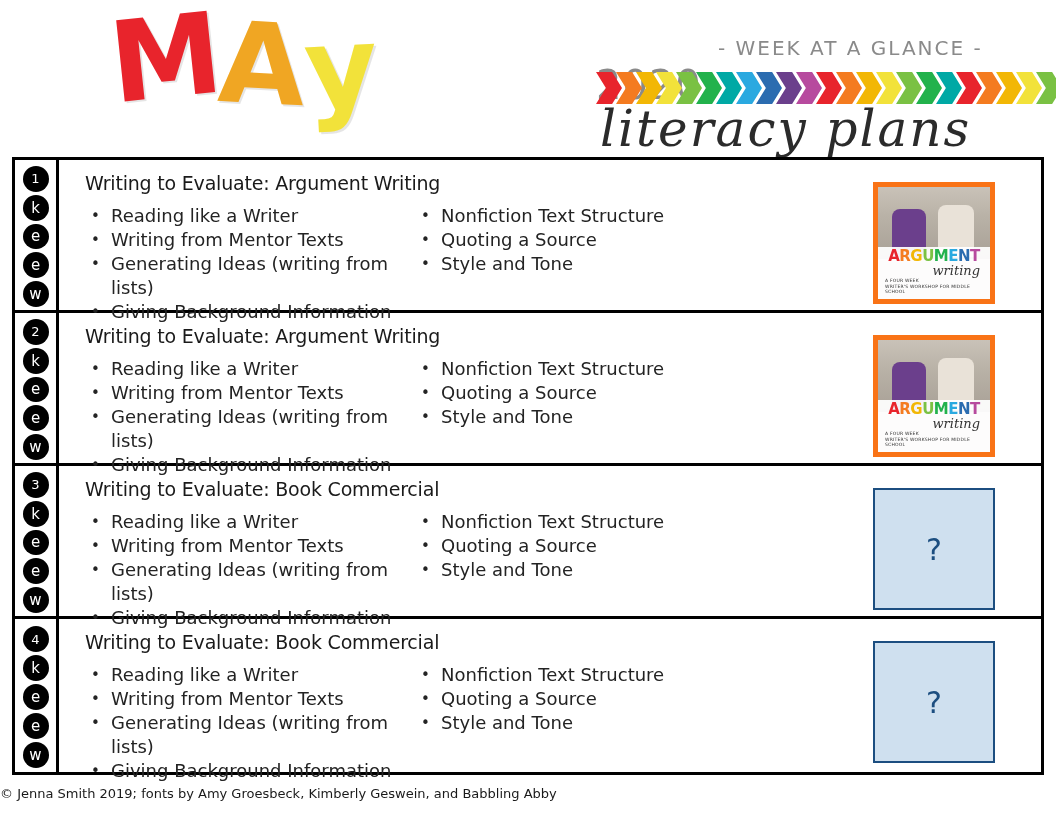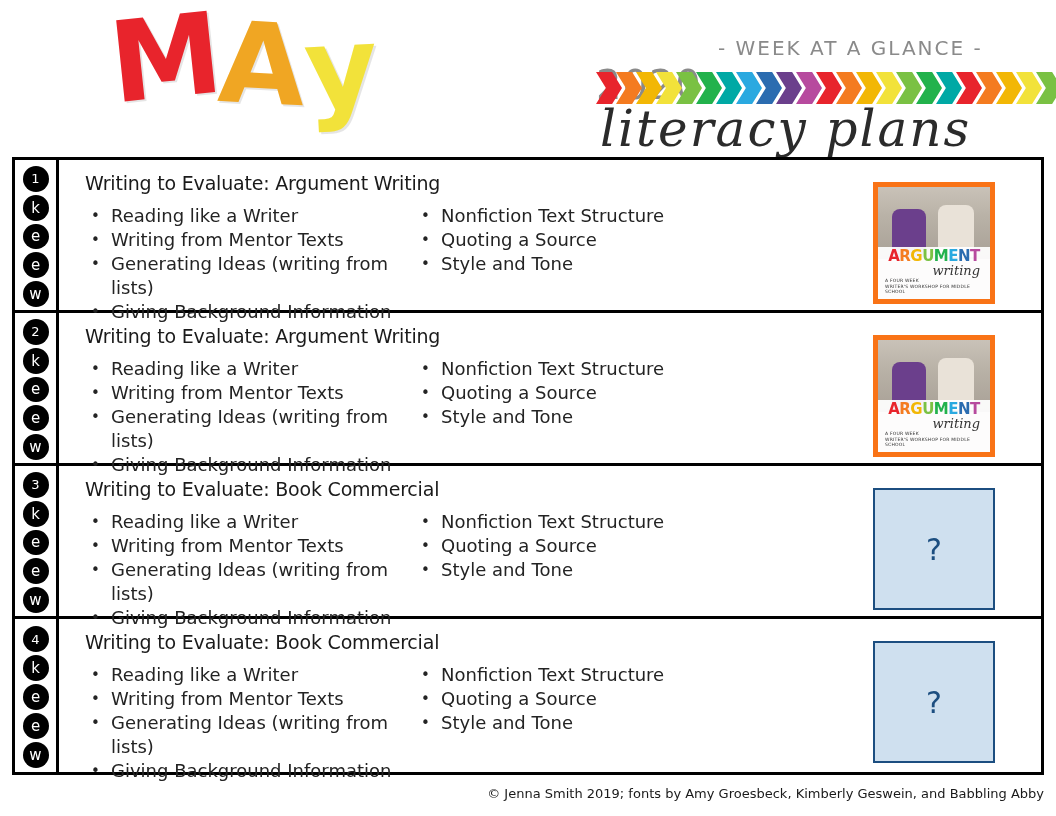--- a/index.html
+++ b/index.html
@@ -263,21 +263,21 @@
     text-align: left;
     padding-left: 3px;
   }
 
   
   .footer {
     position: absolute;
     left: 0;
     top: 786px;
     width: 1044px;
-    text-align: right;
+    text-align: left;
     font-family: "DejaVu Sans", sans-serif;
     font-size: 13px;
     color: #1a1a1a;
   }
 </style>
 </head>
 <body>
 
 <div class="page">
 

